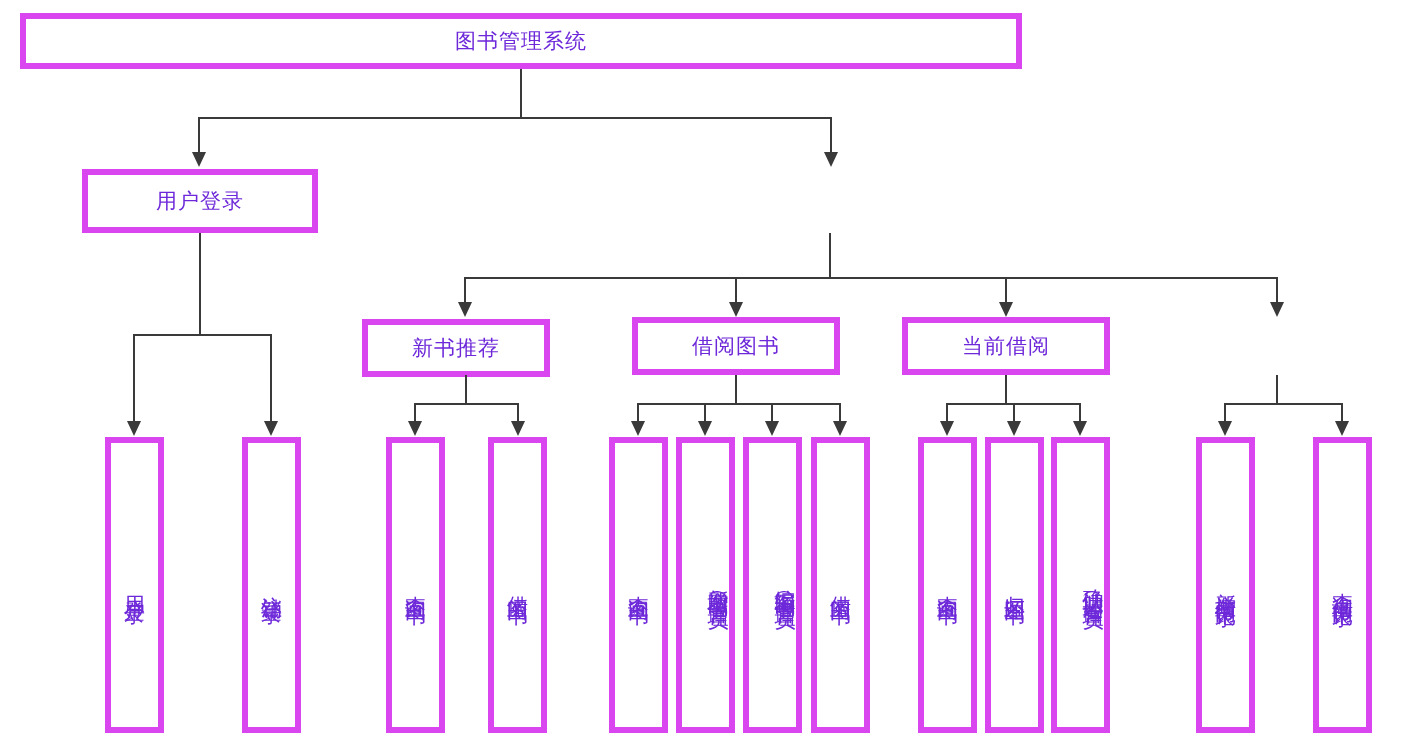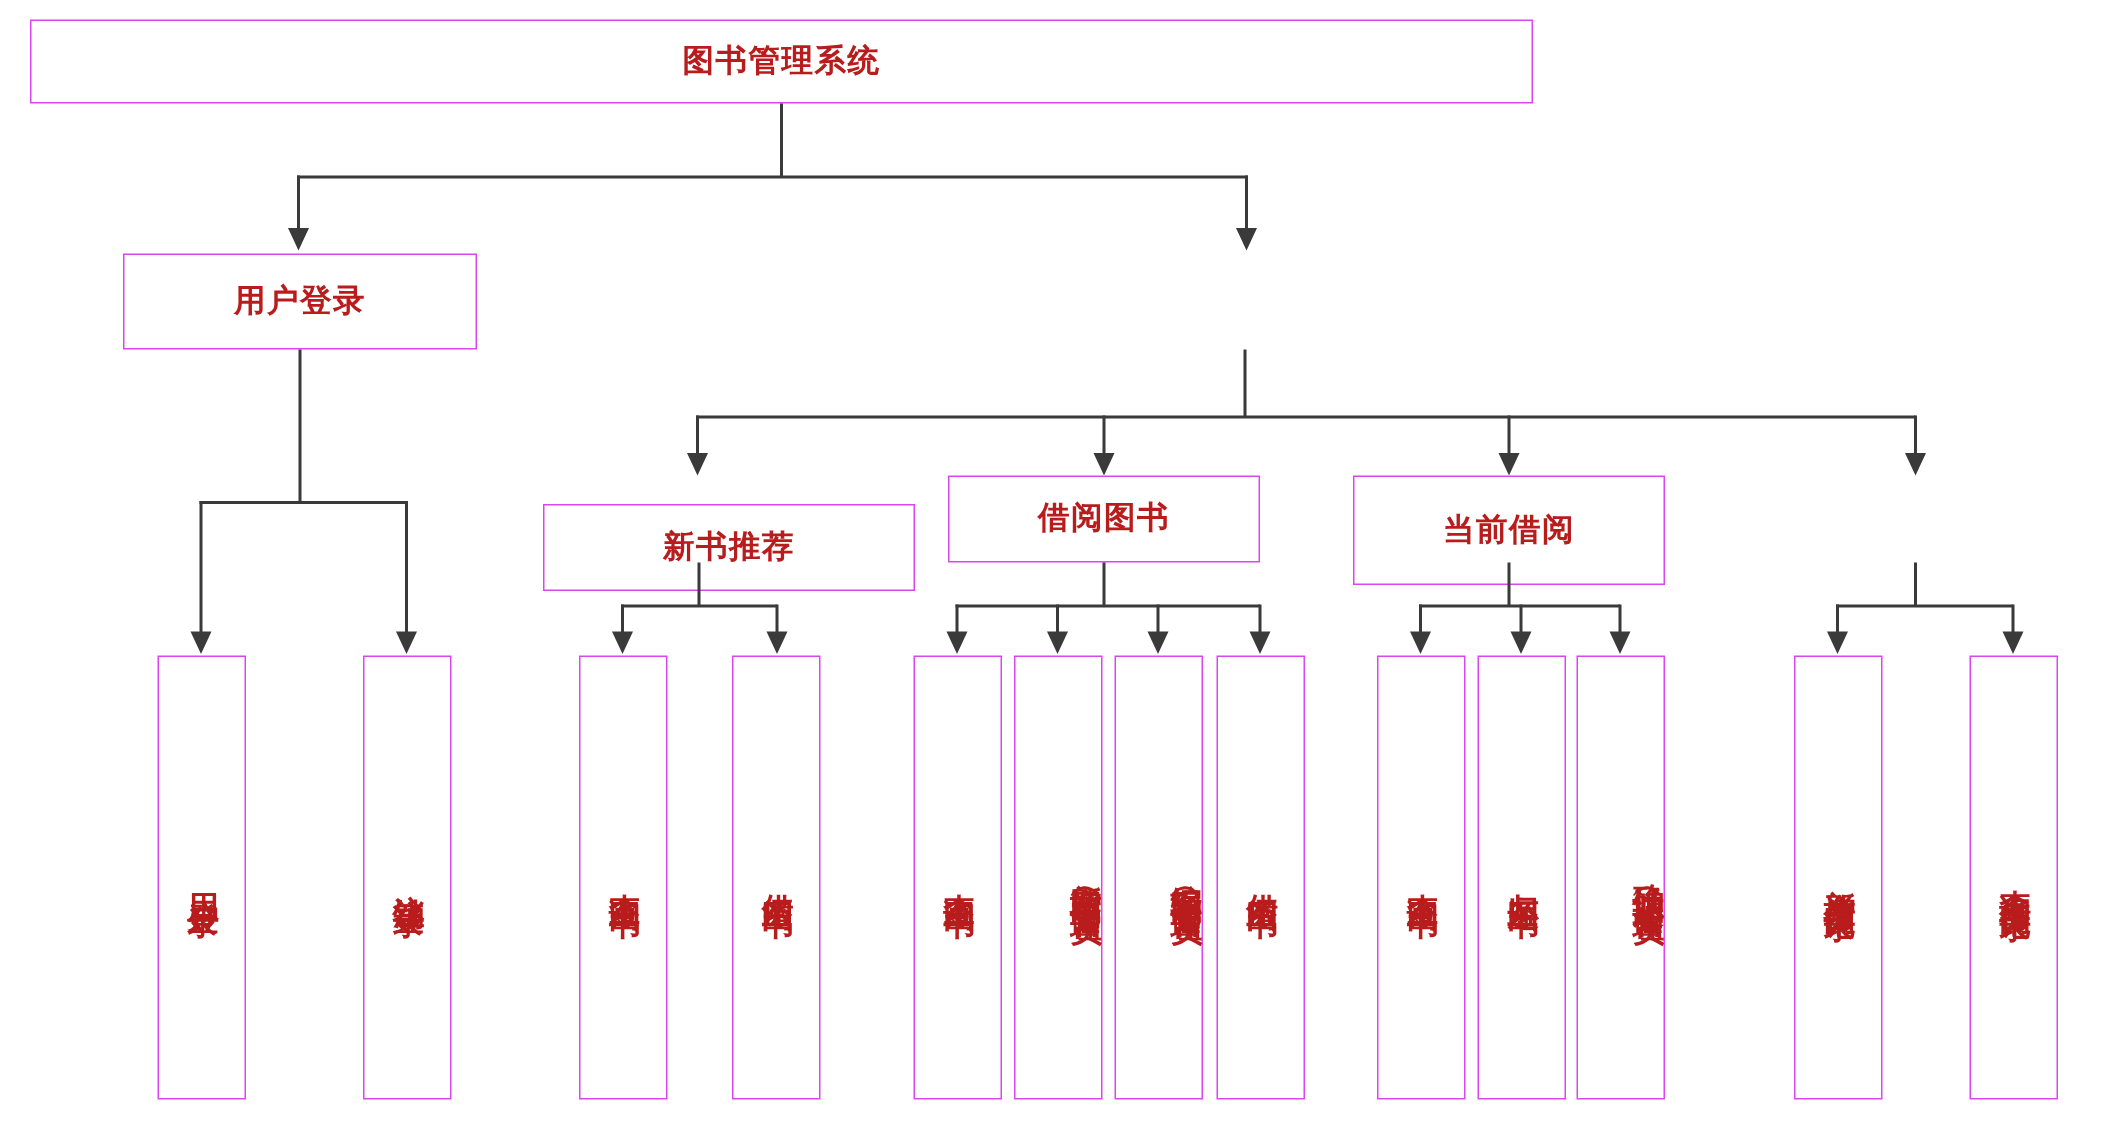--- a/index.html
+++ b/index.html
@@ -13,27 +13,26 @@
   #canvas {
     position: relative;
     width: 1405px;
     height: 747px;
     background: #ffffff;
     overflow: hidden;
   }
   .node {
     position: absolute;
     box-sizing: border-box;
-    border: 1px solid #d946ef;
+    border: 6px solid #d946ef;
     background: #ffffff;
     display: flex;
     align-items: center;
     justify-content: center;
-    color: #b91c1c;
-    font-weight: bold;
+    color: #6d28d9;
   }
   .node.horiz {
     font-size: 21px;
     line-height: 1.2;
     letter-spacing: 1px;
   }
   .node.vert {
     writing-mode: vertical-rl;
     text-orientation: upright;
     font-size: 21px;
@@ -110,27 +109,27 @@
   <div class="edge h" style="left:464px; top:277px; width:813px;"></div>
   <div class="edge v" style="left:464px; top:277px; height:26px;"></div>
   <div class="arrow" style="left:458px; top:302px;"></div>
   <div class="edge v" style="left:735px; top:277px; height:26px;"></div>
   <div class="arrow" style="left:729px; top:302px;"></div>
   <div class="edge v" style="left:1005px; top:277px; height:26px;"></div>
   <div class="arrow" style="left:999px; top:302px;"></div>
   <div class="edge v" style="left:1276px; top:277px; height:26px;"></div>
   <div class="arrow" style="left:1270px; top:302px;"></div>
 
-  <div class="node horiz" style="left:362px; top:336px; width:248px; height:58px;">
+  <div class="node horiz" style="left:362px; top:319px; width:188px; height:58px;">
     <span class="node-label">新书推荐</span>
   </div>
   <div class="node horiz" style="left:632px; top:317px; width:208px; height:58px;">
     <span class="node-label">借阅图书</span>
   </div>
-  <div class="node horiz" style="left:902px; top:317px; width:208px; height:73px;">
+  <div class="node horiz" style="left:902px; top:317px; width:208px; height:58px;">
     <span class="node-label">当前借阅</span>
   </div>
 
   <div class="edge v" style="left:465px; top:375px; height:29px;"></div>
   <div class="edge h" style="left:414px; top:403px; width:104px;"></div>
   <div class="edge v" style="left:414px; top:403px; height:19px;"></div>
   <div class="arrow" style="left:408px; top:421px;"></div>
   <div class="edge v" style="left:517px; top:403px; height:19px;"></div>
   <div class="arrow" style="left:511px; top:421px;"></div>
 

